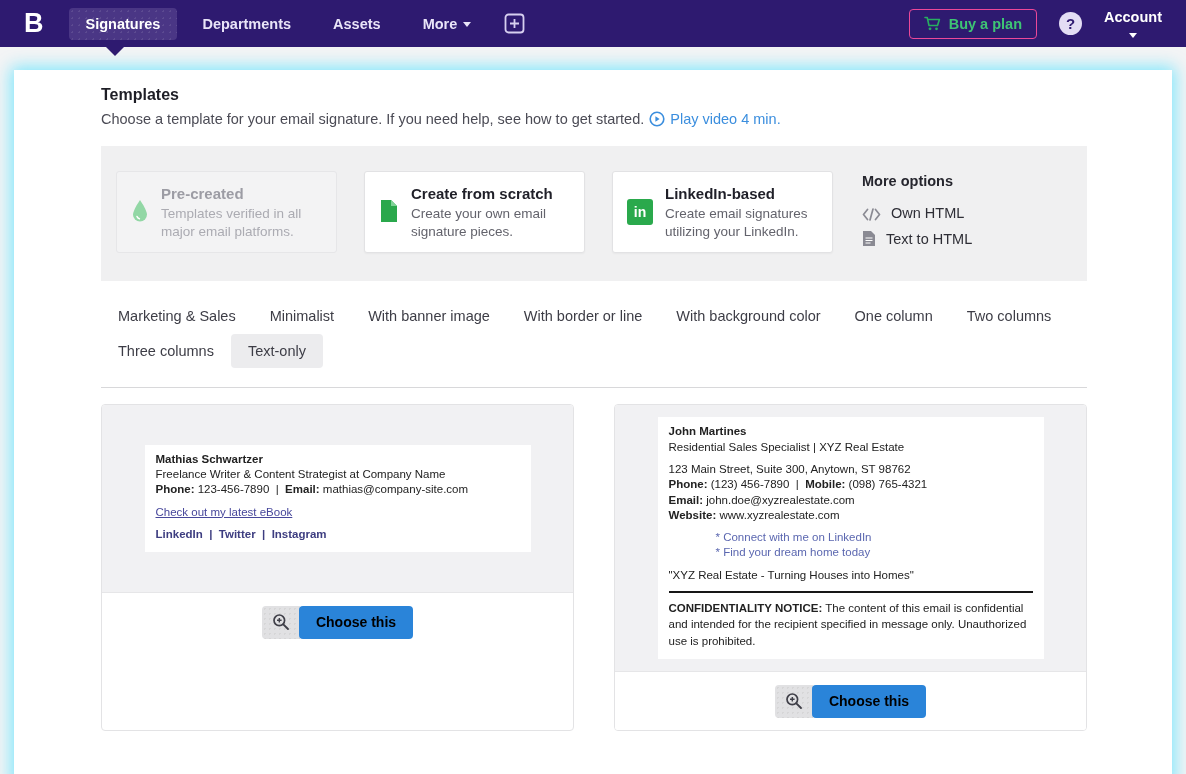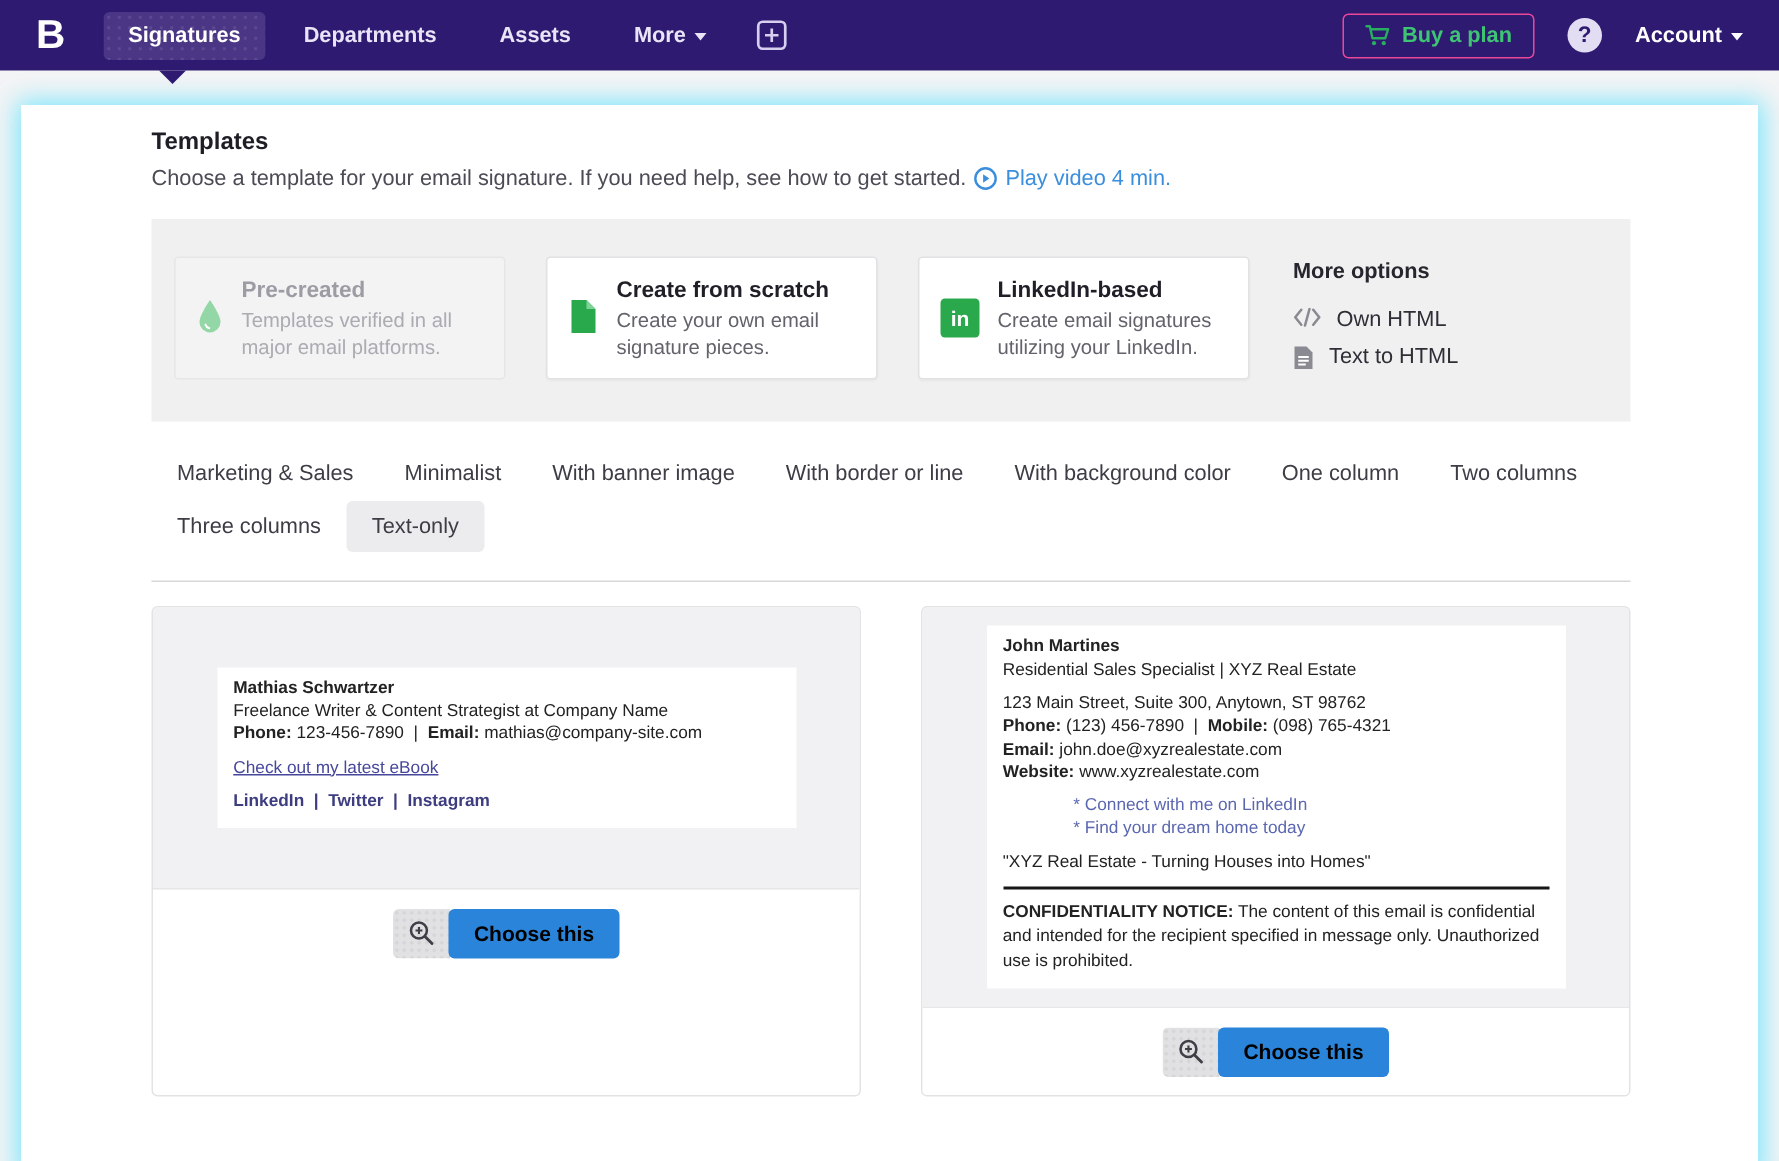--- a/index.html
+++ b/index.html
@@ -11,21 +11,21 @@
   .logo { color:#fff; font-size:27px; font-weight:800; letter-spacing:-1px; margin-right:26px; line-height:1; }
   .nav-items { display:flex; align-items:center; gap:8px; }
   .nav-item { color:#e9e4f8; font-size:14.5px; font-weight:600; padding:8px 17px; border-radius:4px; cursor:pointer; white-space:nowrap; display:flex; align-items:center; gap:6px; }
   .nav-item.active { background:#4a3685; color:#fff;
     background-image:radial-gradient(rgba(255,255,255,0.10) 1px, transparent 1px); background-size:7px 7px; }
   .caret { display:inline-block; width:0; height:0; border-left:4px solid transparent; border-right:4px solid transparent; border-top:5px solid #e9e4f8; margin-top:2px; }
   .plus-btn { margin-left:8px; cursor:pointer; display:flex; align-items:center; }
   .nav-right { margin-left:auto; display:flex; align-items:center; gap:22px; }
   .buy-btn { display:flex; align-items:center; gap:8px; border:1px solid #ec4899; color:#3ec574; background:transparent; font-size:14.5px; font-weight:600; padding:6px 14px; border-radius:4px; cursor:pointer; font-family:inherit; }
   .help-circle { width:23px; height:23px; border-radius:50%; background:#e3ddf4; color:#2e1a70; font-weight:800; font-size:15px; display:flex; align-items:center; justify-content:center; cursor:pointer; }
-  .account { color:#fff; font-size:14.5px; font-weight:600; display:flex; align-items:center; gap:6px; cursor:pointer; }
+  .account { color:#fff; font-size:14.5px; font-weight:600; display:flex; align-items:center; gap:6px; cursor:pointer;flex-direction:column; }
   .account .caret { border-top-color:#fff; }
   .nav-pointer { position:absolute; top:47px; left:106px; width:0; height:0; border-left:9px solid transparent; border-right:9px solid transparent; border-top:9px solid #2e1a70; }
 
   
   .page-bg { position:absolute; top:47px; left:0; right:0; bottom:0; background:#f4f4f5; }
   .panel { position:absolute; top:23px; left:14px; right:14px; bottom:-10px; background:#fff; box-shadow:0 0 16px 3px rgba(84,225,255,0.75); }
   .content { padding:16px 0 0 87px; width:1073px; }
 
   .page-title { font-size:16px; font-weight:700; color:#1e1e26; }
   .page-sub { margin-top:7px; font-size:14.5px; color:#4b4b55; display:flex; align-items:center; gap:5px; }
@@ -37,21 +37,21 @@
   .opt-card .icon-wrap { margin-top:14px; flex:0 0 auto; }
   .opt-title { font-size:15px; font-weight:700; color:#1f1f28; margin-bottom:3px; }
   .opt-desc { font-size:13.5px; color:#63636c; line-height:1.3; }
   .opt-card.disabled { background:#f3f3f4; border:1px solid #e6e6e8; cursor:default; }
   .opt-card.disabled .opt-title { color:#9c9ca4; }
   .opt-card.disabled .opt-desc { color:#ababb2; }
   .opt-card.white { background:#fff; border:1px solid #e2e2e4; box-shadow:0 1px 2px rgba(0,0,0,0.04); }
   .linkedin-badge { width:26px; height:26px; background:#2aa94c; border-radius:3px; color:#fff; font-weight:800; font-size:14px; display:flex; align-items:center; justify-content:center; }
   .more-opts { padding-top:2px; margin-left:2px; }
   .more-title { font-size:14.5px; font-weight:700; color:#26262e; margin-bottom:16px; }
-  .more-item { display:flex; align-items:flex-start; gap:10px; font-size:14.5px; color:#2e2e36; margin-bottom:9px; cursor:pointer; }
+  .more-item { display:flex; align-items:flex-end; gap:10px; font-size:14.5px; color:#2e2e36; margin-bottom:9px; cursor:pointer; }
 
   
   .filters { margin-top:18px; width:990px; }
   .filter-row { display:flex; align-items:center; margin-bottom:1px; }
   .tab { font-size:14.5px; color:#3d3d46; padding:9px 17px; border-radius:4px; cursor:pointer; white-space:nowrap; }
   .tab.selected { background:#ececee; }
 
   .divider { margin-top:19px; width:986px; border-top:1px solid #d8d8da; }
 
   

